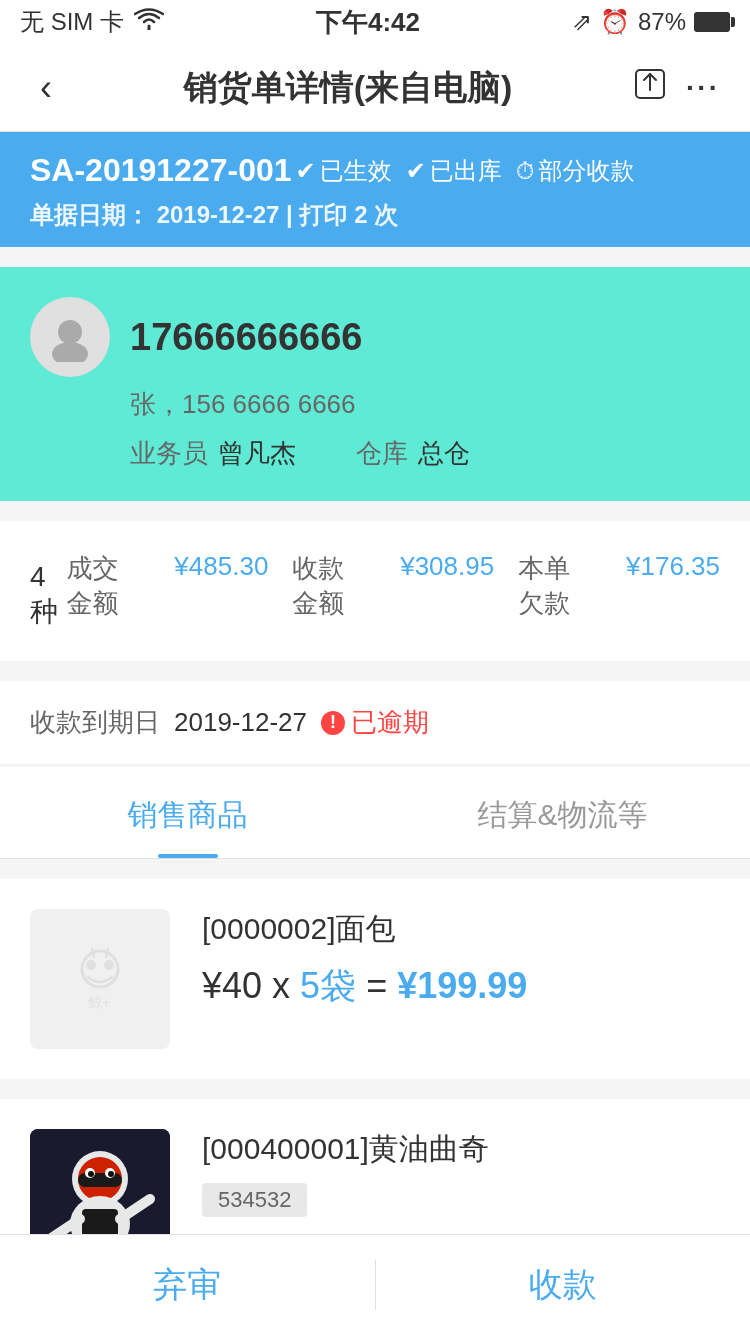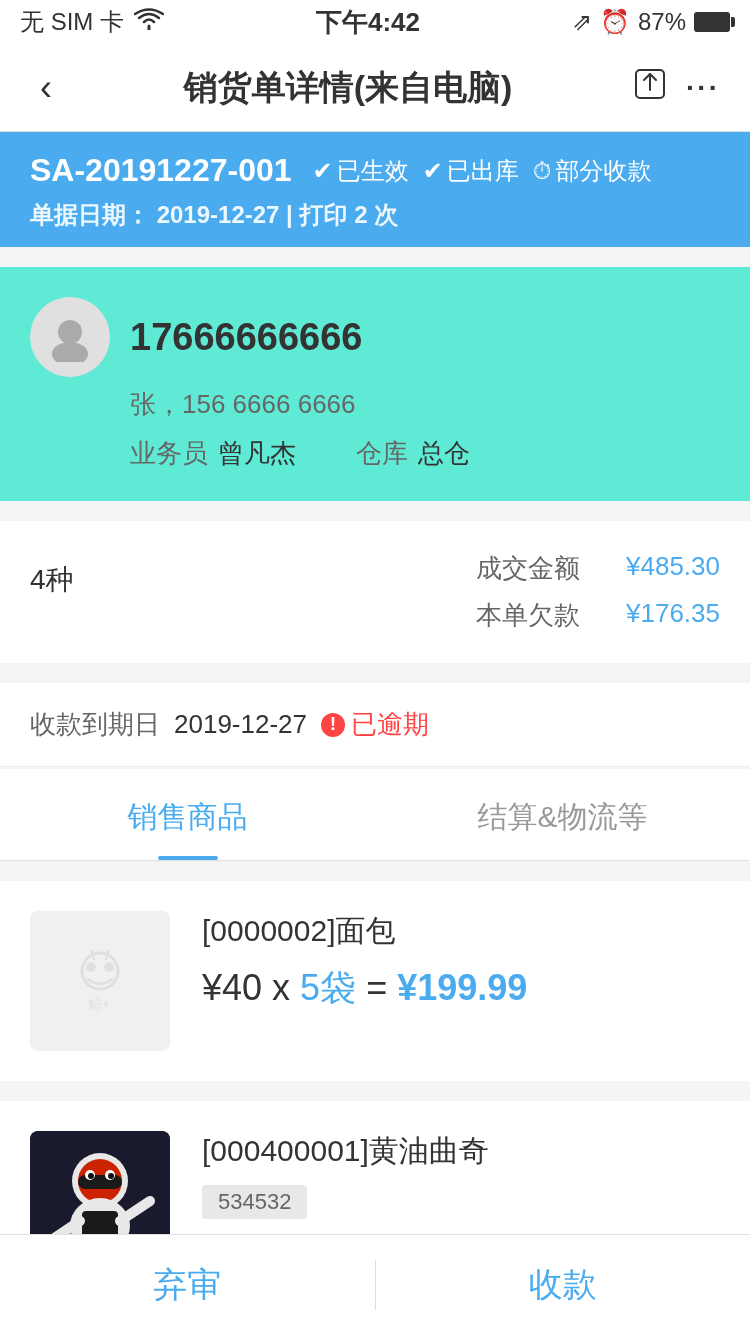--- a/index.html
+++ b/index.html
@@ -62,21 +62,21 @@
 
     
     .header-banner {
       background: #4AABEF;
       padding: 20px 30px 16px;
       color: #fff;
     }
     .banner-row1 {
       display: flex;
       align-items: center;
-      gap: 21px;
+      gap: 4px;
       margin-bottom: 10px;
     }
     .order-id {
       font-size: 32px;
       font-weight: 700;
       color: #fff;
     }
     .status-tags {
       display: flex;
       gap: 14px;
@@ -164,23 +164,23 @@
       font-size: 28px;
       color: #666;
       margin-top: 10px;
     }
     .stats-count {
       font-size: 28px;
       color: #333;
     }
     .stats-right {
       display: flex;
-      flex-direction: column;
+      flex-direction: row;
       align-items: flex-end;
-      gap: 12px;
+      gap: 24px;
       justify-content: center;
     }
     .stats-item {
       display: flex;
       gap: 20px;
       font-size: 26px;
     }
     .stats-label {
       color: #666;
     }
@@ -446,20 +446,24 @@
   <div class="stats-row">
     <div class="stats-left">
       <span class="stats-count">4种</span>
     </div>
     <div class="stats-right">
       <div class="stats-item">
         <span class="stats-label">成交金额</span>
         <span class="stats-value">¥485.30</span>
       </div>
       <div class="stats-item">
+        <span class="stats-label">收款金额</span>
+        <span class="stats-value">¥308.95</span>
+      </div>
+      <div class="stats-item">
         <span class="stats-label">本单欠款</span>
         <span class="stats-value">¥176.35</span>
       </div>
     </div>
   </div>
 </div>
 
 <div class="due-section">
   <span class="due-label">收款到期日</span>
   <span class="due-date">2019-12-27</span>

